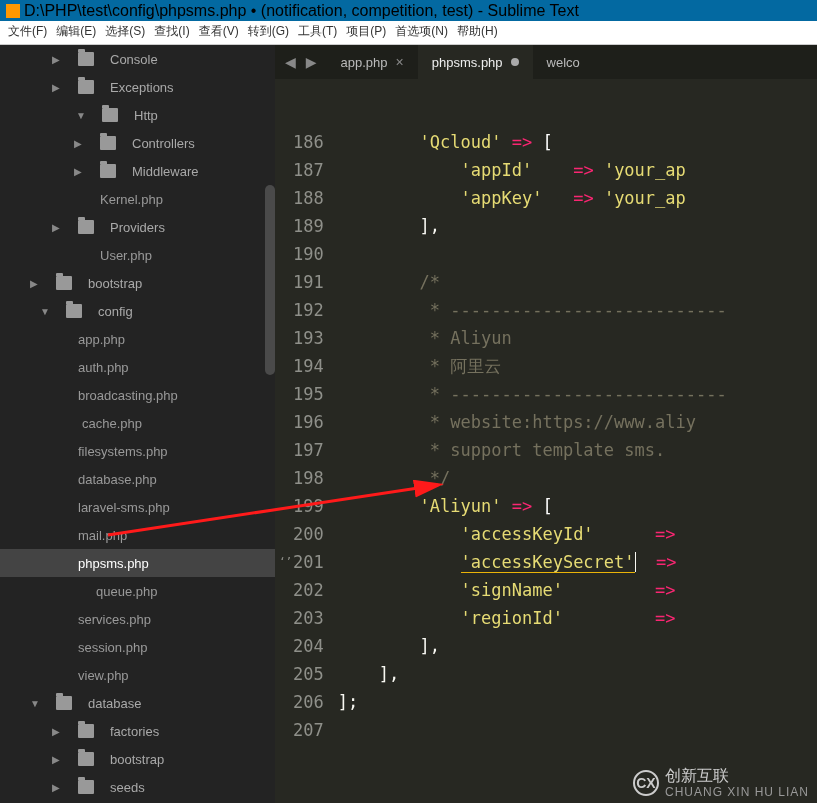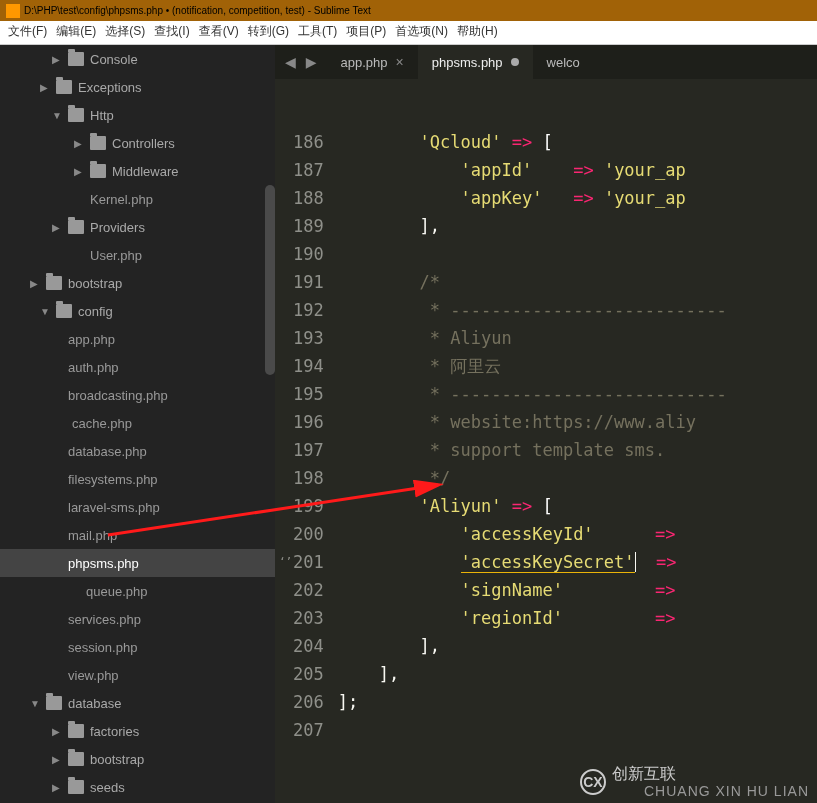--- a/index.html
+++ b/index.html
@@ -7,25 +7,25 @@
   font-family: "Microsoft YaHei", "Segoe UI", sans-serif;
   background: #272822;
   color: #f8f8f2;
   font-size: 13px;
   width: 817px;
   height: 803px;
   overflow: hidden;
   position: relative;
 }
 .titlebar {
-  background: #a16207;
+  background: #0369a1;
   color: #000;
   height: 21px;
   padding: 2px 6px;
-  font-size: 10px;
+  font-size: 16px;
   display: flex;
   align-items: center;
   gap: 4px;
 }
 .titlebar .app-icon {
   width: 14px; height: 14px; background: #ff9800;
   display: inline-block;
 }
 .menubar {
   background: #fff;
@@ -56,21 +56,21 @@
   right: 0; top: 140px;
   width: 10px; height: 190px;
   background: #4a4a4a;
   border-radius: 5px;
 }
 .tree-item {
   display: flex;
   align-items: center;
   height: 28px;
   padding-left: 8px;
-  gap: 6px;
+  gap: 16px;
   white-space: nowrap;
 }
 .tree-item.active {
   background: #444;
   color: #fff;
 }
 .arrow {
   display: inline-block;
   width: 10px;
   color: #888;
@@ -194,26 +194,25 @@
 .watermark .wm-logo {
   width: 26px; height: 26px;
   border: 2px solid #ccc;
   border-radius: 50%;
   color: #ccc;
   font-weight: bold;
   display: flex; align-items: center; justify-content: center;
   font-size: 14px;
 }
 .watermark .wm-sub {
-  font-size: 14px;
+  font-size: 12px;
   letter-spacing: 1px;
   color: #999;
   display: block;
   margin-top: -2px;
-  margin-left: 32px;
 }
 </style>
 </head>
 <body>
 
 <div class="titlebar">
   <span class="app-icon"></span>
   <span>D:\PHP\test\config\phpsms.php • (notification, competition, test) - Sublime Text</span>
 </div>
 
@@ -231,26 +230,26 @@
 </div>
 
 <div class="main">
   <div class="sidebar" id="sidebar">
     <div class="sidebar-scroll"></div>
   <div class="tree-item" style="padding-left: 52px;">
         <span class="arrow collapsed"></span>
         <span class="folder-icon"></span>
         <span class="tree-label">Console</span>
       </div>
-      <div class="tree-item" style="padding-left: 40px;">
+      <div class="tree-item" style="padding-left: 52px;">
         <span class="arrow collapsed"></span>
         <span class="folder-icon"></span>
         <span class="tree-label">Exceptions</span>
       </div>
-      <div class="tree-item" style="padding-left: 52px;">
+      <div class="tree-item" style="padding-left: 76px;">
         <span class="arrow expanded"></span>
         <span class="folder-icon"></span>
         <span class="tree-label">Http</span>
       </div>
       <div class="tree-item" style="padding-left: 74px;">
         <span class="arrow collapsed"></span>
         <span class="folder-icon"></span>
         <span class="tree-label">Controllers</span>
       </div>
       <div class="tree-item" style="padding-left: 74px;">
@@ -292,25 +291,25 @@
       <div class="tree-item file" style="padding-left: 52px;">
         <span class="arrow none"></span>
         <span class="tree-label">broadcasting.php</span>
       </div>
       <div class="tree-item file" style="padding-left: 56px;">
         <span class="arrow none"></span>
         <span class="tree-label">cache.php</span>
       </div>
       <div class="tree-item file" style="padding-left: 52px;">
         <span class="arrow none"></span>
+        <span class="tree-label">filesystems.php</span>
+      </div>
+      <div class="tree-item file" style="padding-left: 52px;">
+        <span class="arrow none"></span>
         <span class="tree-label">database.php</span>
-      </div>
-      <div class="tree-item file" style="padding-left: 52px;">
-        <span class="arrow none"></span>
-        <span class="tree-label">filesystems.php</span>
       </div>
       <div class="tree-item file" style="padding-left: 52px;">
         <span class="arrow none"></span>
         <span class="tree-label">laravel-sms.php</span>
       </div>
       <div class="tree-item file" style="padding-left: 52px;">
         <span class="arrow none"></span>
         <span class="tree-label">mail.php</span>
       </div>
       <div class="tree-item file active" style="padding-left: 52px;">

